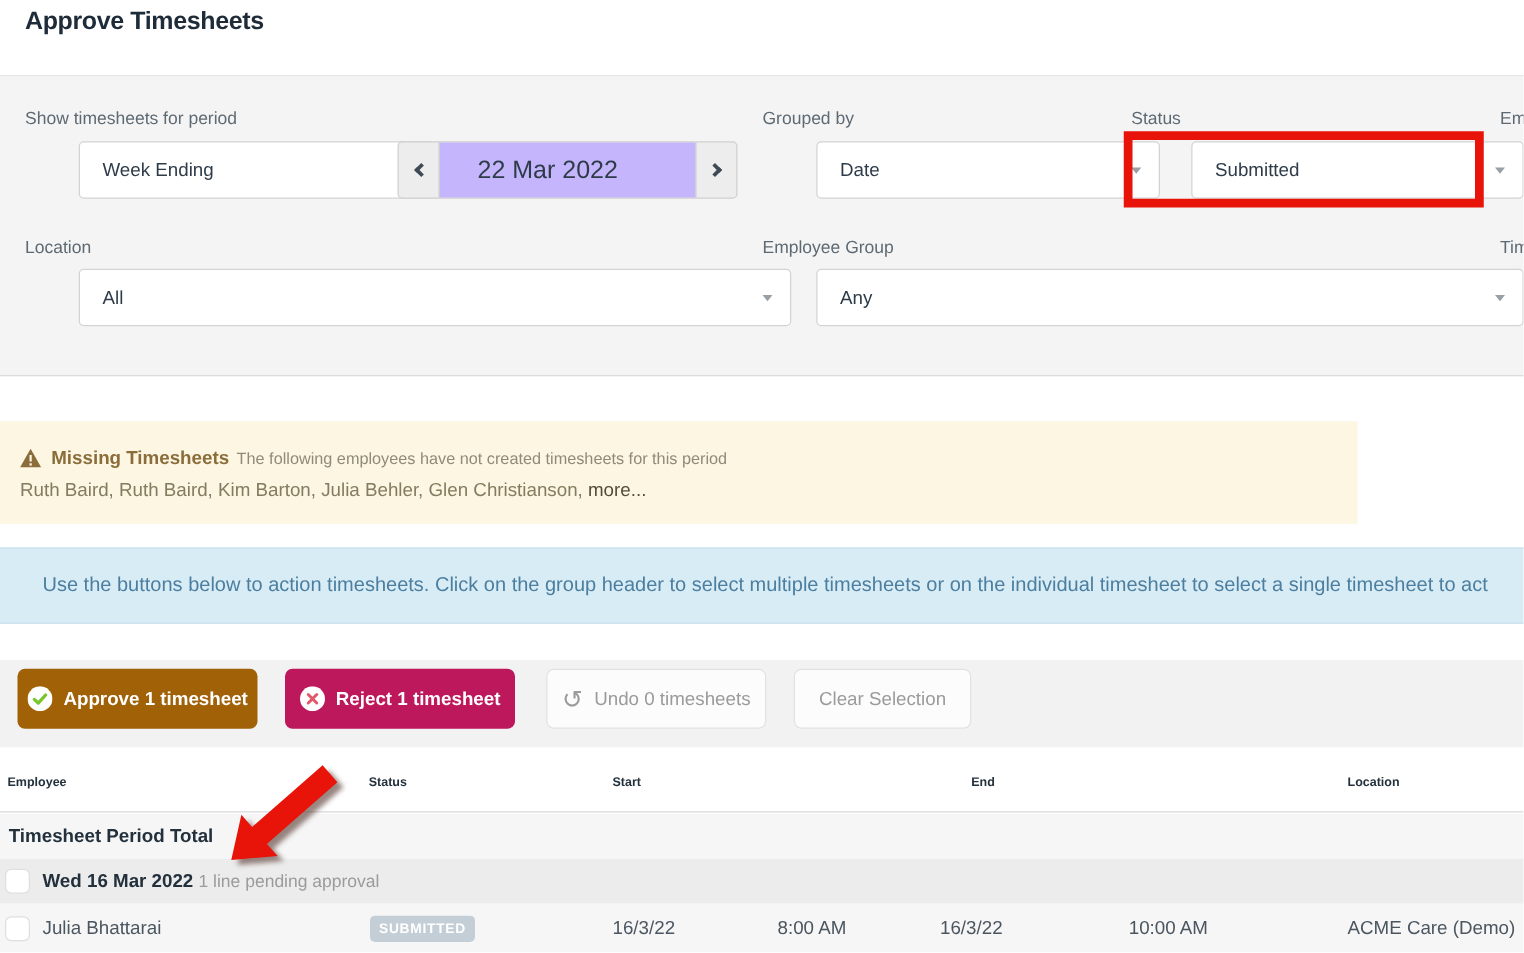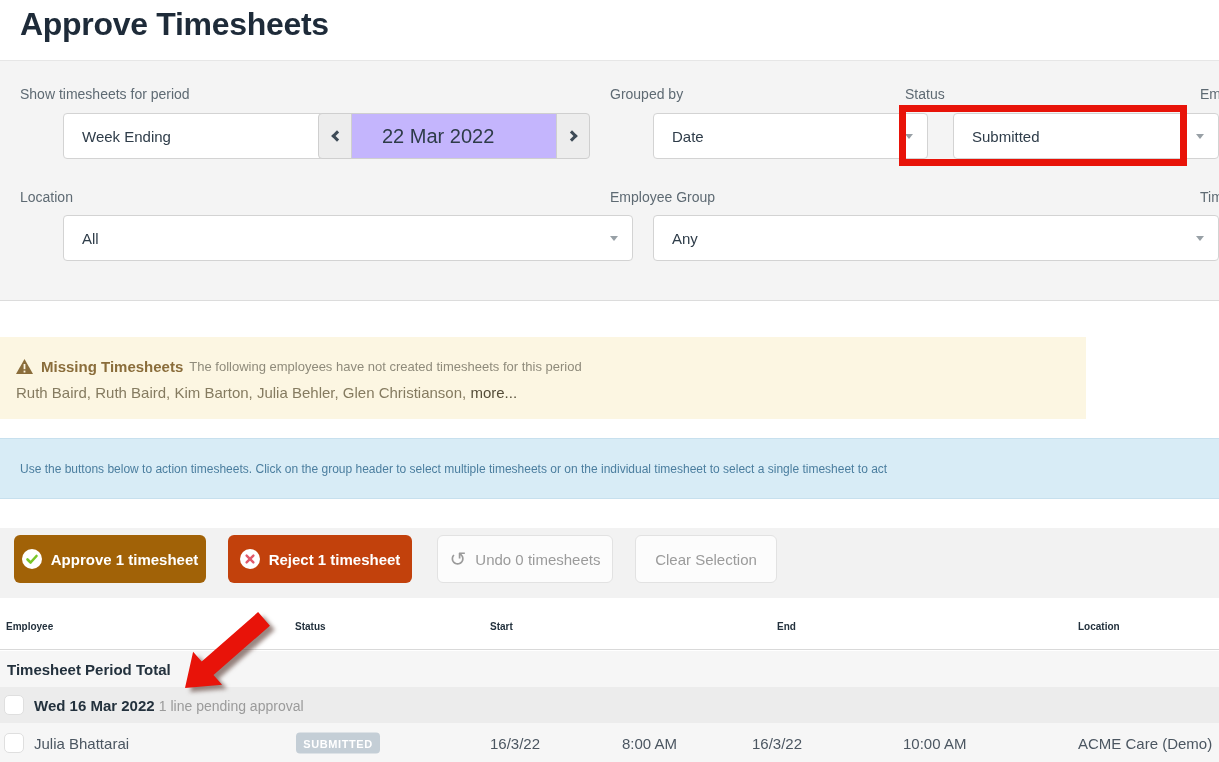--- a/index.html
+++ b/index.html
@@ -3,21 +3,21 @@
 <meta charset="utf-8">
 <style>
   * { margin:0; padding:0; box-sizing:border-box; }
   html,body { background:#fff; }
   .page {
     position:relative; width:1219px; height:762px; overflow:hidden;
     background:#fff; font-family:"Liberation Sans", sans-serif; color:#23313d;
   }
   
   .page-title {
-    position:absolute; left:20px; top:6px; font-size:32px; font-weight:700;
+    position:absolute; left:20px; top:6px; font-size:20px; font-weight:700;
     color:#1e2b39; letter-spacing:-0.3px;
   }
   
   .filter-panel {
     position:absolute; left:0; top:60px; width:1219px; height:241px;
     background:#f4f4f4; border-top:1px solid #e6e6e6; border-bottom:1px solid #dcdcdc;
   }
   .flabel { position:absolute; font-size:14px; color:#5e6a73; white-space:nowrap; }
   .sel {
     position:absolute; height:46px; background:#fff; border:1px solid #d3d3d3;
@@ -49,30 +49,30 @@
   .warn-title { font-size:15px; font-weight:700; color:#8a6d3b; margin:0 6px 0 8px; }
   .warn-sub { font-size:13px; color:#8f8b7b; }
   .warn-names { position:absolute; left:16px; top:47px; font-size:15px; color:#857b60; white-space:nowrap; }
   .warn-more { color:#554d39; cursor:pointer; }
   
   .info-banner {
     position:absolute; left:0; top:438px; width:1219px; height:61px; background:#d8ecf6;
     border-top:1px solid #c7e0ee; border-bottom:1px solid #c7e0ee;
     display:flex; align-items:center; overflow:hidden;
   }
-  .info-text { padding-left:20px; font-size:12px; color:#4b7e9f; white-space:nowrap; }
+  .info-text { padding-left:34px; font-size:16px; color:#4b7e9f; white-space:nowrap; }
   
   .action-bar { position:absolute; left:0; top:528px; width:1219px; height:70px; background:#f2f2f2; }
   .btn {
     position:absolute; top:7px; height:48px; border-radius:6px; display:flex;
     align-items:center; justify-content:center; font-size:15px; font-weight:700;
     cursor:pointer; white-space:nowrap;
   }
   .btn-approve { left:14px;  width:192px; background:#a16207; color:#fff; }
-  .btn-reject  { left:228px; width:184px; background:#c2410c; color:#fff; }
+  .btn-reject  { left:228px; width:184px; background:#be185d; color:#fff; }
   .btn-plain   { background:#fcfcfc; border:1px solid #e2e2e2; color:#9b9b9b; font-weight:400; }
   .btn-undo    { left:437px; width:176px; }
   .btn-clear   { left:635px; width:142px; }
   .btn .bicon { display:flex; align-items:center; margin-right:9px; }
   .undo-glyph { font-family:"DejaVu Sans", sans-serif; font-size:20px; color:#9b9b9b; margin-right:9px; line-height:1; }
   
   .thead { position:absolute; left:0; top:598px; width:1219px; height:52px; background:#fff; border-bottom:1px solid #d9d9d9; }
   .th { position:absolute; top:23px; font-size:10px; font-weight:700; color:#23313d; }
   .row { position:absolute; left:0; width:1219px; }
   .row-period { top:651px; height:36px; background:#f6f6f6; }

